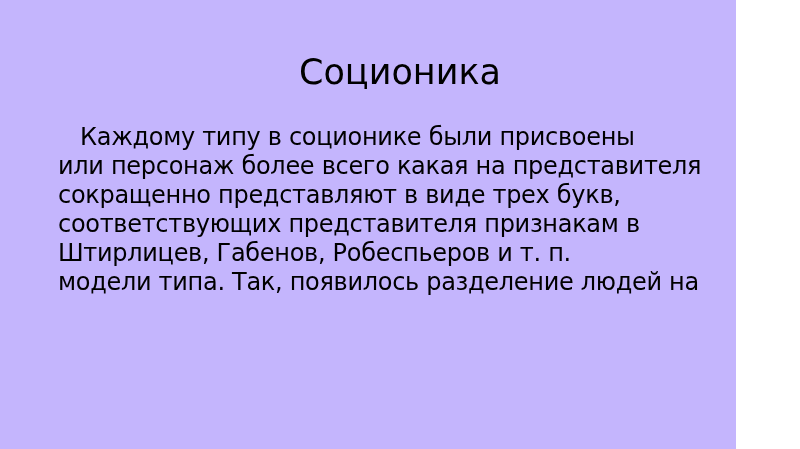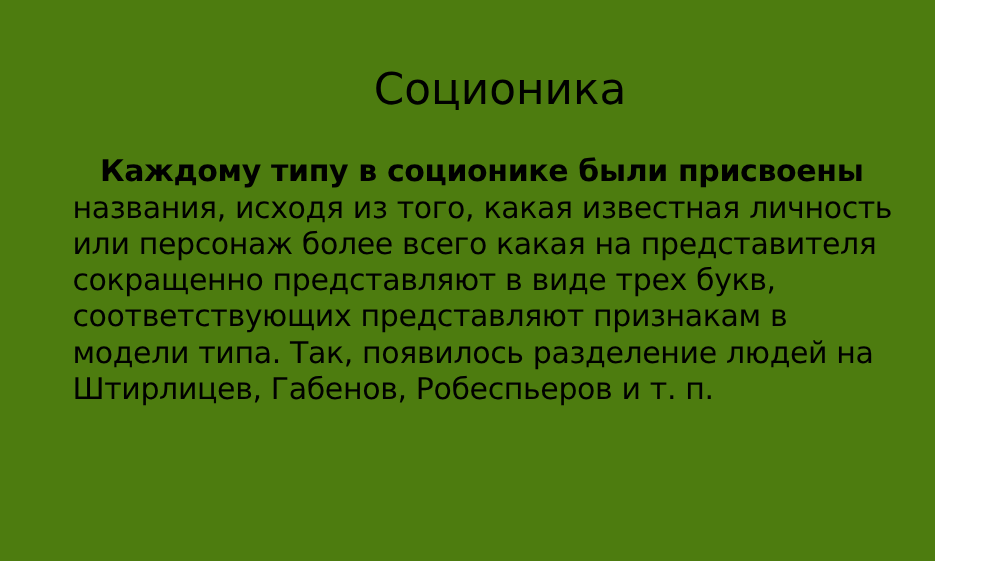--- a/index.html
+++ b/index.html
@@ -4,25 +4,24 @@
 <style>
   html, body {
     margin: 0;
     padding: 0;
     background: #ffffff;
   }
   .slide {
     position: relative;
     width: 736px;
     height: 449px;
-    background: #4d7c0f;
+    background: #c4b5fd;
     overflow: hidden;
     font-family: "DejaVu Sans", "Liberation Sans", sans-serif;
     color: #000000;
-    padding-left: 12px;
   }
   .slide-title {
     position: absolute;
     top: 51px;
     left: 0;
     width: 800px;
     margin: 0;
     text-align: center;
     font-size: 35px;
     font-weight: 400;
@@ -38,31 +37,29 @@
   }
   .body-line {
     font-size: 24px;
     line-height: 29px;
     white-space: nowrap;
     letter-spacing: -0.3px;
     color: #000000;
   }
   .body-line.first {
     text-indent: 22px;
-    font-weight: bold;
   }
 </style>
 </head>
 <body>
 
 <div class="slide">
   <h1 class="slide-title">Соционика</h1>
 
   <div class="slide-body">
     <div class="body-line first">Каждому типу в соционике были присвоены</div>
-    <div class="body-line">названия, исходя из того, какая известная личность</div>
     <div class="body-line">или персонаж более всего какая на представителя</div>
     <div class="body-line">сокращенно представляют в виде трех букв,</div>
-    <div class="body-line">соответствующих представляют признакам в</div>
+    <div class="body-line">соответствующих представителя признакам в</div>
+    <div class="body-line">Штирлицев, Габенов, Робеспьеров и т. п.</div>
     <div class="body-line">модели типа. Так, появилось разделение людей на</div>
-    <div class="body-line">Штирлицев, Габенов, Робеспьеров и т. п.</div>
   </div>
 </div>
 
 </body></html>

